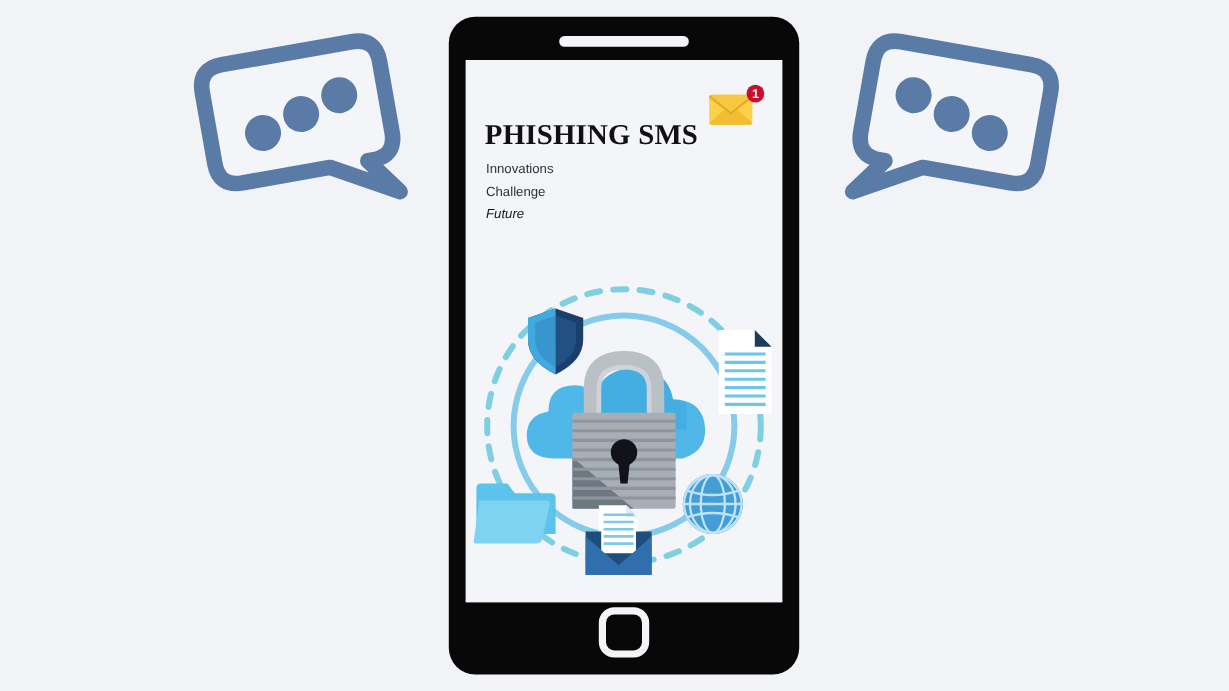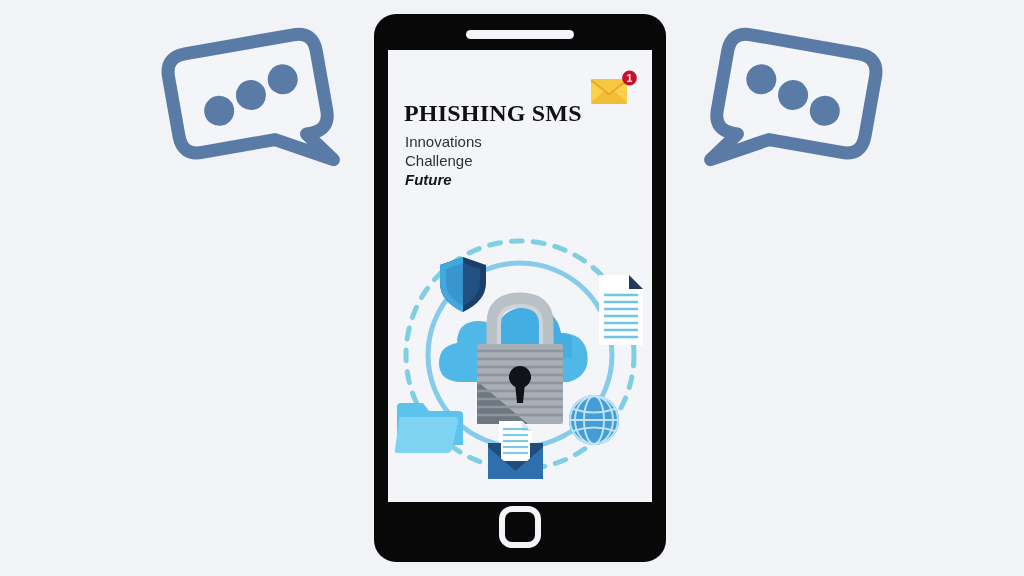--- a/index.html
+++ b/index.html
@@ -92,26 +92,26 @@
     white-space: nowrap;
   }
   #subtitles {
     position: absolute;
     left: 17px;
     top: 82px;
     color: #2d2f36;
     line-height: 19px;
   }
   .sub-line {
-    font-size: 15px;
+    font-size: 11px;
     font-weight: normal;
     color: #2e3138;
   }
   .sub-line.emph {
-    font-weight: bold;
+    font-weight: normal;
     font-style: italic;
     color: #15171c;
   }
 
   
   #envelope-badge {
     position: absolute;
     right: 14px;
     top: 20px;
     width: 48px;

